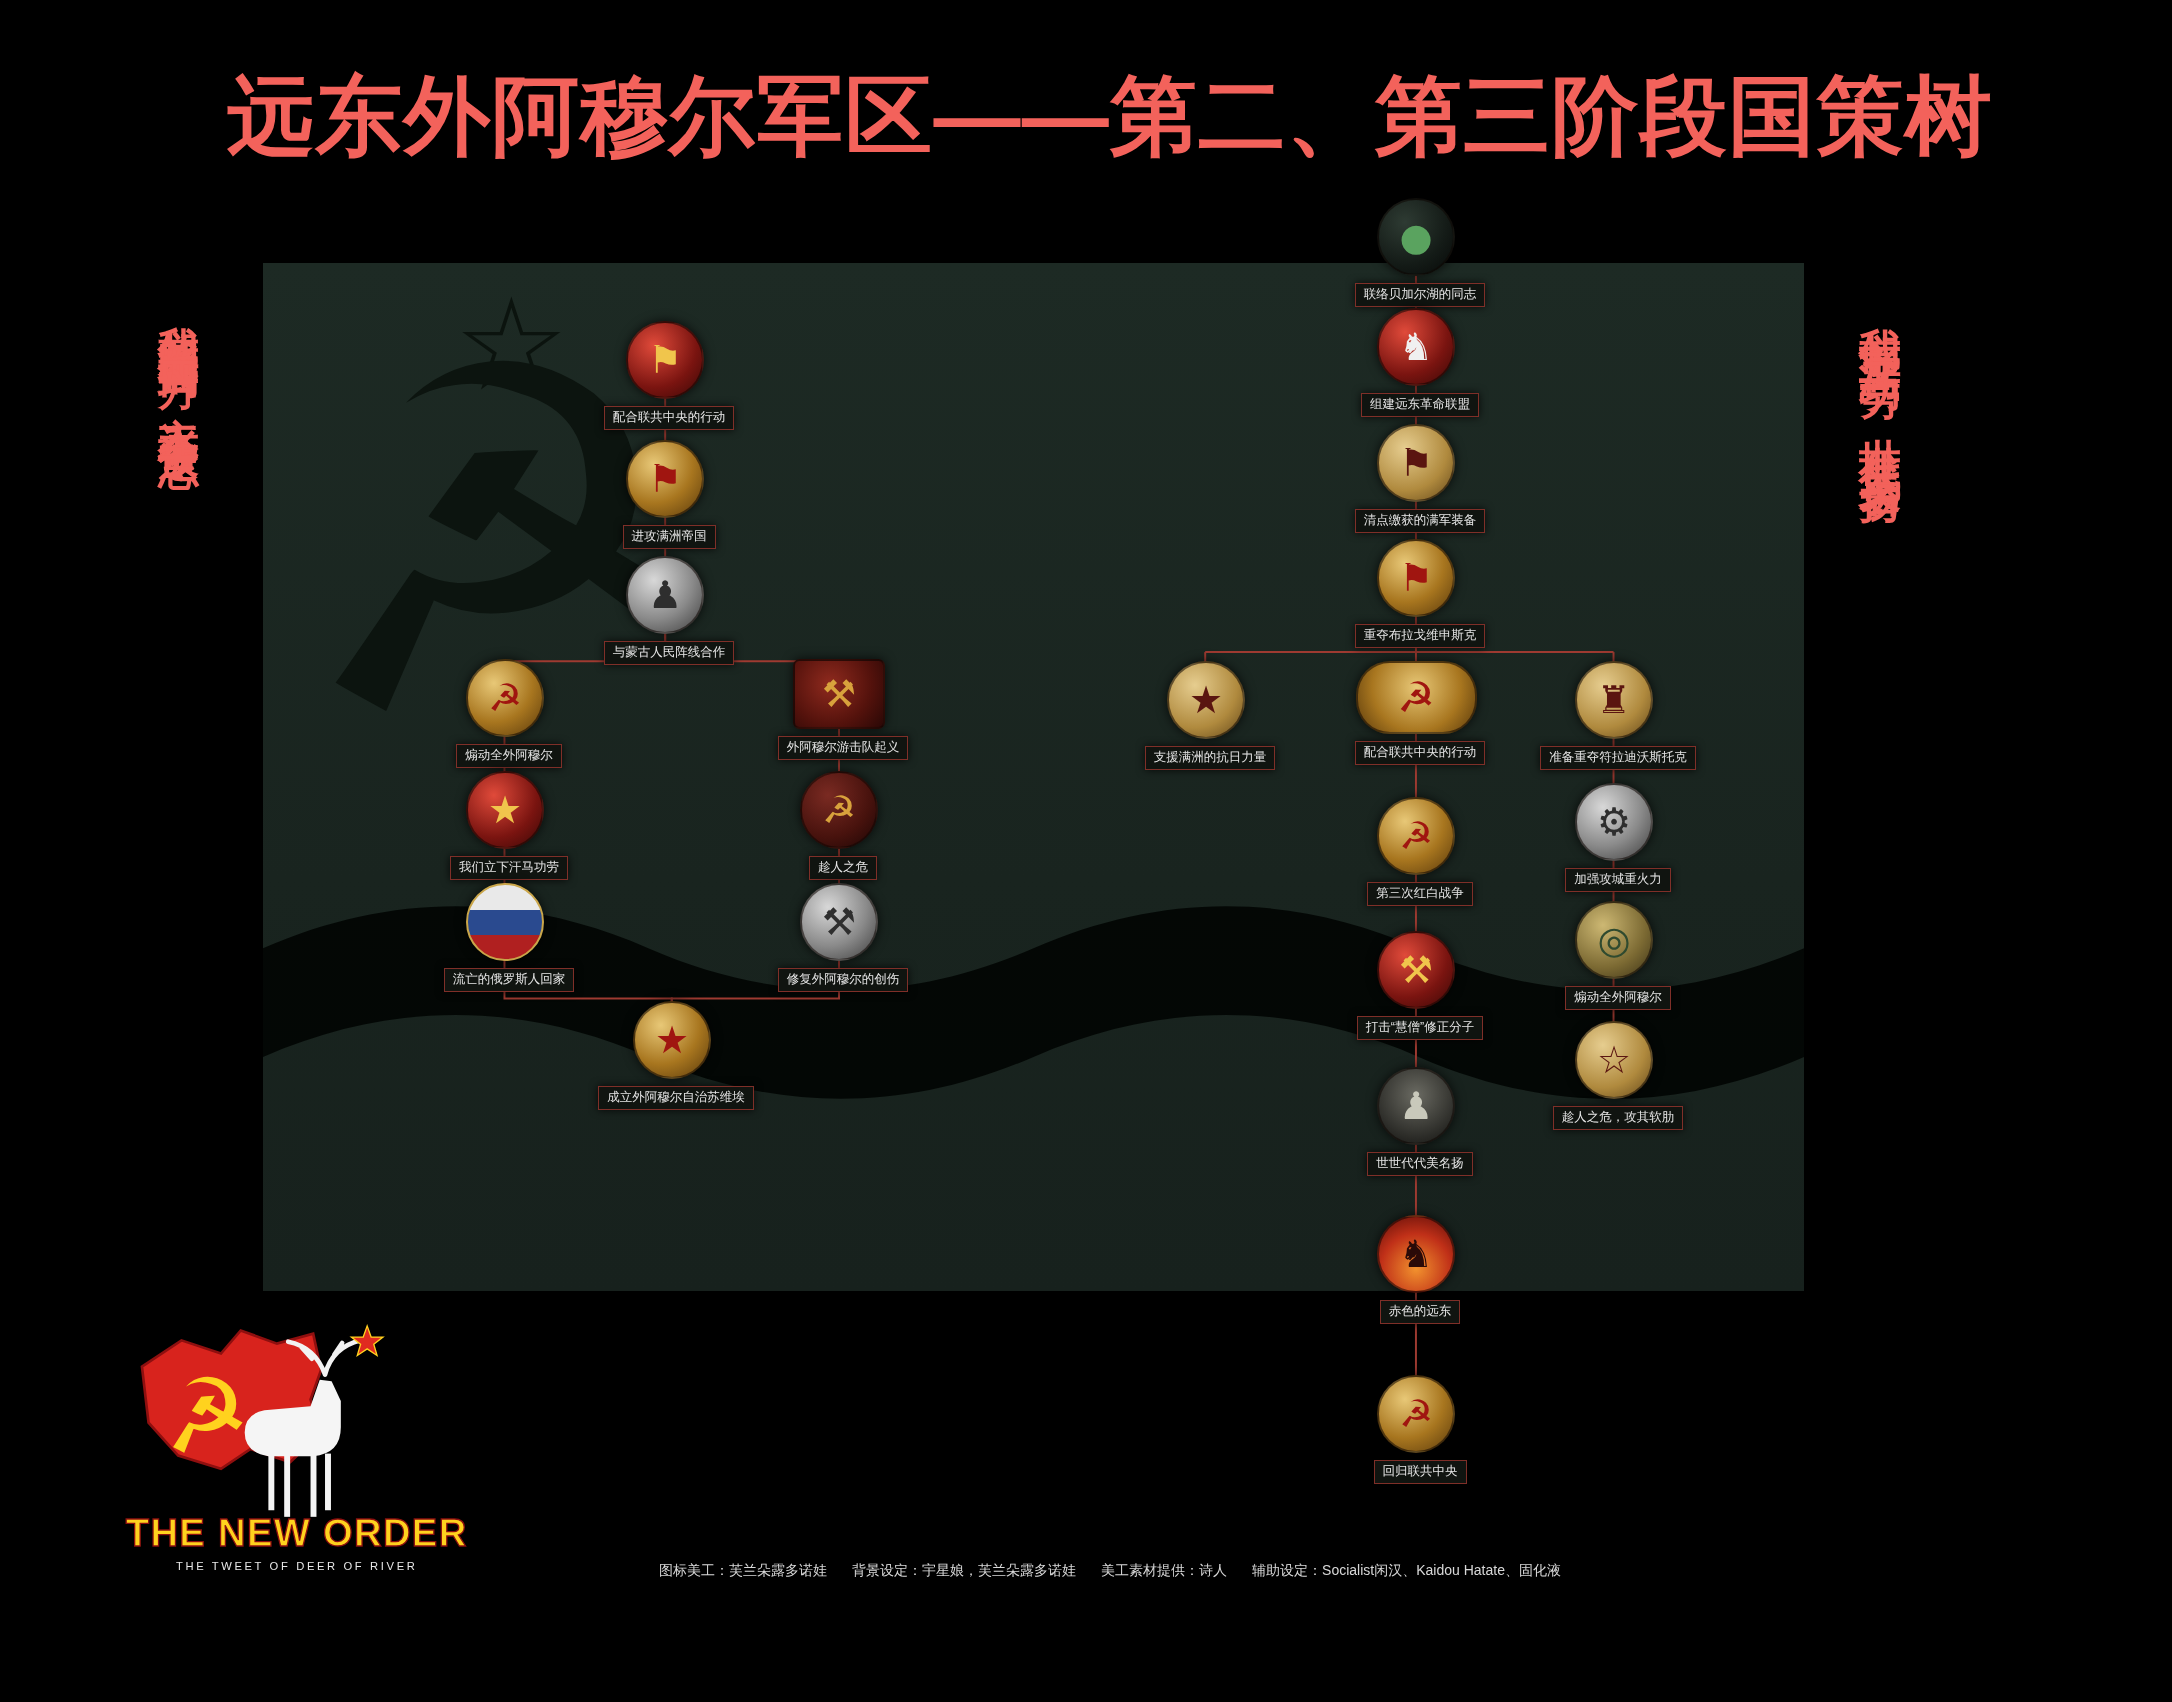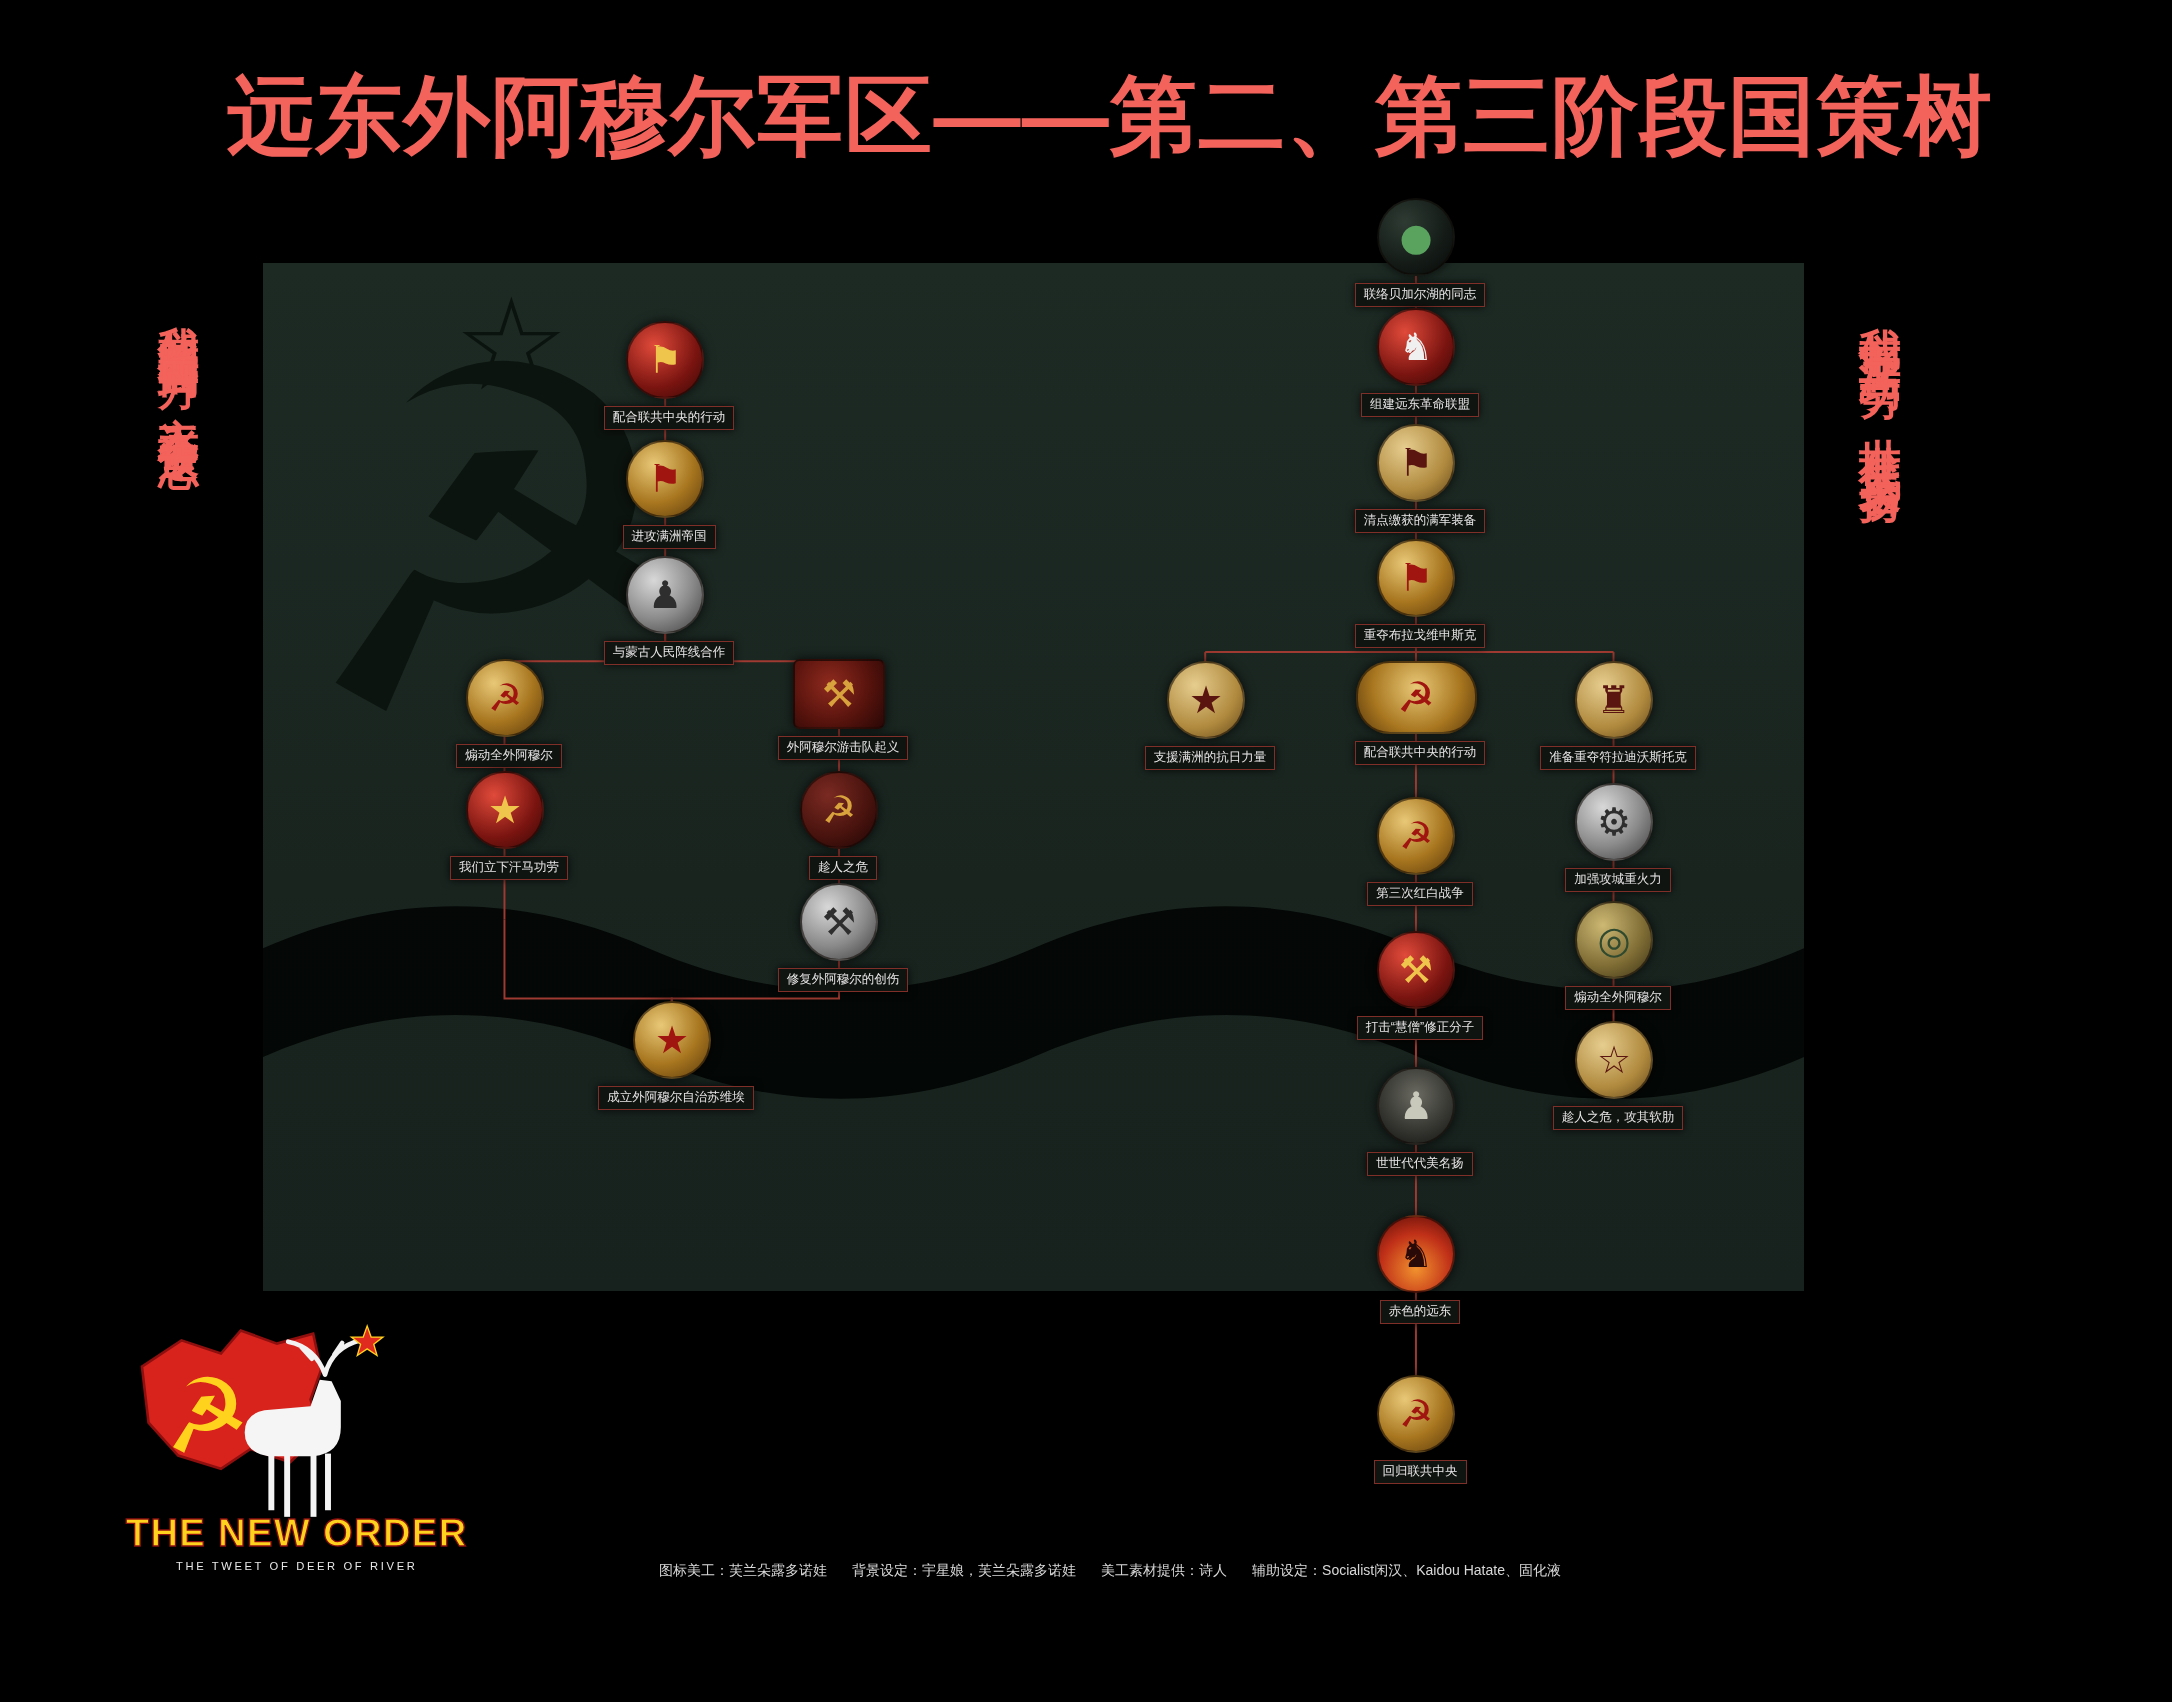--- a/index.html
+++ b/index.html
@@ -102,20 +102,21 @@
       <polyline points="2450,1244 2450,1424"></polyline>
       <polyline points="2450,1424 2450,1606"></polyline>
     </g>
   </svg>
 
   <div class="node" style="left:566px;top:321px"><div class="icon b-red">⚑</div><div class="label">配合联共中央的行动</div></div>
   <div class="node" style="left:566px;top:440px"><div class="icon b-goldred">⚑</div><div class="label">进攻满洲帝国</div></div>
   <div class="node" style="left:566px;top:556px"><div class="icon b-silver">♟</div><div class="label">与蒙古人民阵线合作</div></div>
   <div class="node" style="left:406px;top:659px"><div class="icon b-goldred">☭</div><div class="label">煽动全外阿穆尔</div></div>
   <div class="node" style="left:406px;top:771px"><div class="icon b-red">★</div><div class="label">我们立下汗马功劳</div></div>
+  <div class="node" style="left:406px;top:883px"><div class="icon b-tricolor"></div><div class="label">流亡的俄罗斯人回家</div></div>
   <div class="node" style="left:740px;top:659px"><div class="icon b-rect">⚒</div><div class="label">外阿穆尔游击队起义</div></div>
   <div class="node" style="left:740px;top:771px"><div class="icon b-darkred">☭</div><div class="label">趁人之危</div></div>
   <div class="node" style="left:740px;top:883px"><div class="icon b-silver">⚒</div><div class="label">修复外阿穆尔的创伤</div></div>
   <div class="node" style="left:573px;top:1001px"><div class="icon b-goldred">★</div><div class="label">成立外阿穆尔自治苏维埃</div></div>
 
   <div class="node" style="left:1317px;top:198px"><div class="icon b-darkgreen">●</div><div class="label">联络贝加尔湖的同志</div></div>
   <div class="node" style="left:1317px;top:308px"><div class="icon b-red g-white">♞</div><div class="label">组建远东革命联盟</div></div>
   <div class="node" style="left:1317px;top:424px"><div class="icon b-gold">⚑</div><div class="label">清点缴获的满军装备</div></div>
   <div class="node" style="left:1317px;top:539px"><div class="icon b-goldred">⚑</div><div class="label">重夺布拉戈维申斯克</div></div>
   <div class="node" style="left:1107px;top:661px"><div class="icon b-gold">★</div><div class="label">支援满洲的抗日力量</div></div>

